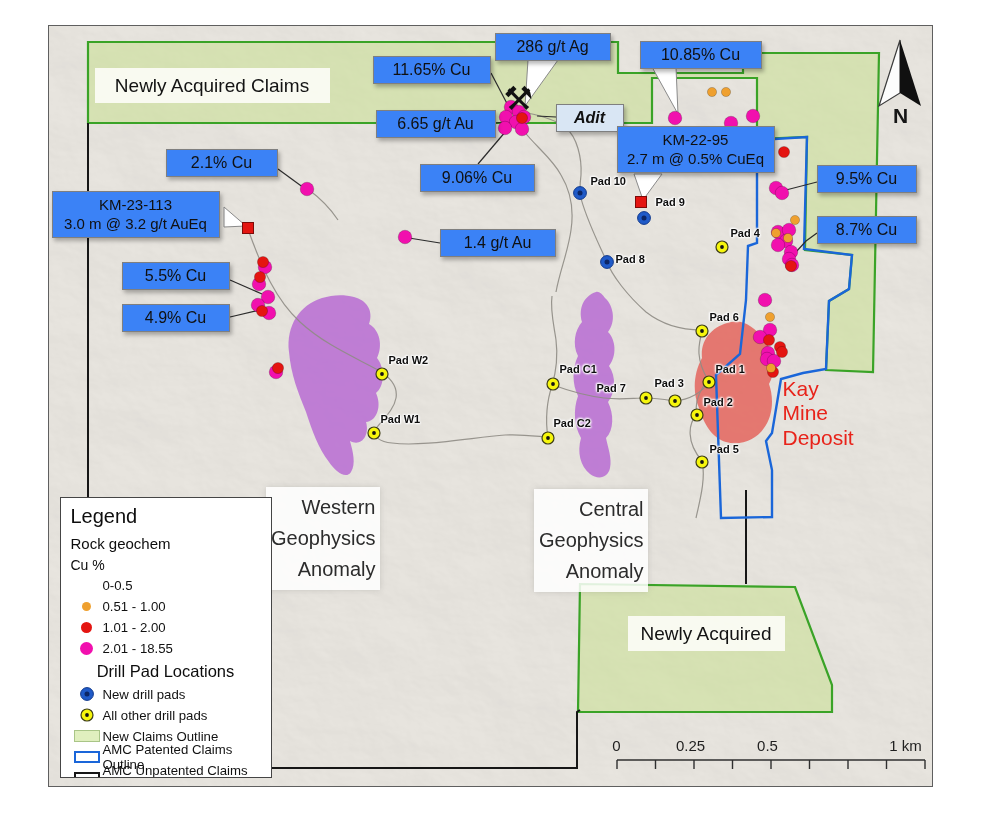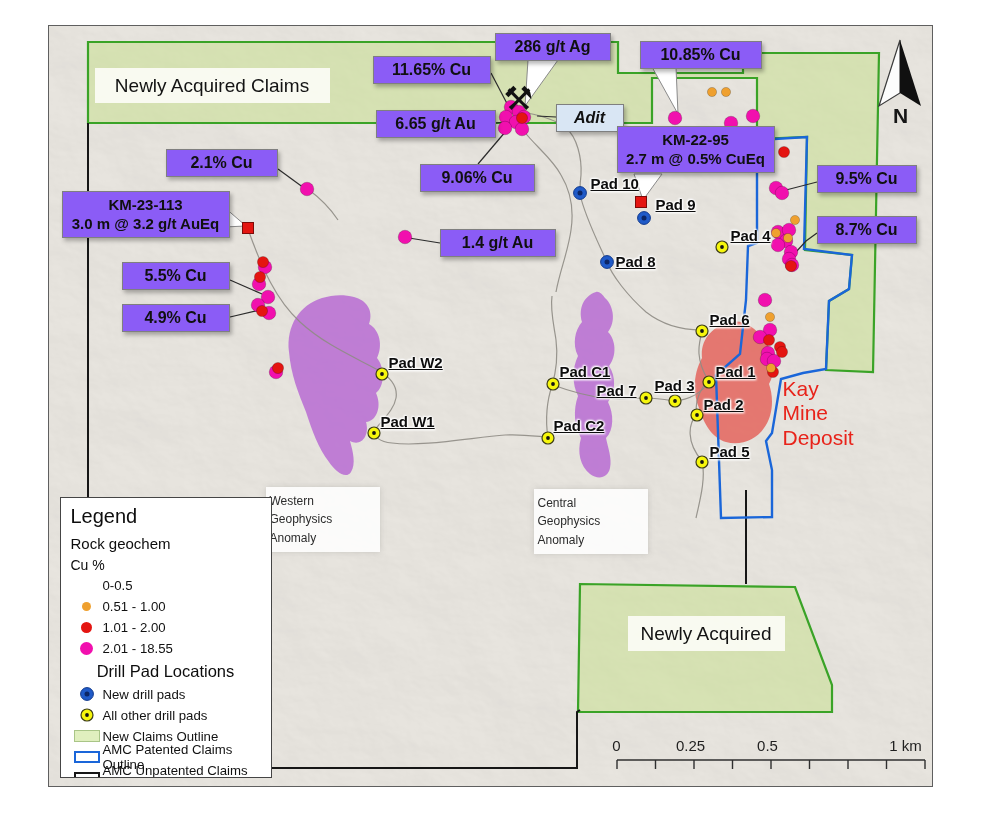--- a/index.html
+++ b/index.html
@@ -1,26 +1,26 @@
 <!DOCTYPE html>
 <html><head>
 <meta charset="utf-8">
 <style>
   html,body{margin:0;padding:0;overflow:hidden;background:#ffffff;}
   body{width:982px;height:818px;position:relative;font-family:"Liberation Sans",sans-serif;}
   #map-frame{position:absolute;left:48px;top:25px;width:883px;height:760px;border:1.5px solid #5f5f5f;overflow:hidden;background:#eae7e1;}
   #map-inner{position:absolute;left:-49.5px;top:-26.5px;width:982px;height:818px;}
   #map-svg{position:absolute;left:0;top:0;}
-  .callout{position:absolute;background:#8b5cf6;border:1px solid #7f7f7f;box-shadow:2px 3px 4px rgba(0,0,0,.28);
-    font-size:16px;color:#101010;text-align:center;padding:3px 4px;line-height:1.3;z-index:30;box-sizing:border-box;font-weight:bold;}
+  .callout{position:absolute;background:#3b82f6;border:1px solid #7f7f7f;box-shadow:2px 3px 4px rgba(0,0,0,.28);
+    font-size:16px;color:#101010;text-align:center;padding:3px 4px;line-height:1.3;z-index:30;box-sizing:border-box;}
   .callout.adit{background:#d9e6f4;font-style:italic;font-weight:700;}
   .callout.two{font-size:15px;}
-  .pad-label{position:absolute;font-size:15px;font-weight:700;color:#0d0d0d;white-space:nowrap;z-index:25;
-    text-shadow:0 0 2px #fff,0 0 2px #fff,0 0 3px #fff,1px 1px 2px #fff,-1px -1px 2px #fff;text-decoration:underline;}
-  .area-label{position:absolute;background:rgba(255,255,255,.85);color:#2c2c2c;text-align:left;font-size:12px;
+  .pad-label{position:absolute;font-size:11px;font-weight:700;color:#0d0d0d;white-space:nowrap;z-index:25;
+    text-shadow:0 0 2px #fff,0 0 2px #fff,0 0 3px #fff,1px 1px 2px #fff,-1px -1px 2px #fff;}
+  .area-label{position:absolute;background:rgba(255,255,255,.85);color:#2c2c2c;text-align:right;font-size:20px;
     line-height:1.55;padding:5px 4px;z-index:20;box-shadow:0 0 6px rgba(110,110,110,.25);box-sizing:border-box;}
   .claims-label{position:absolute;background:rgba(253,253,247,.9);color:#131313;text-align:center;font-size:19px;
     line-height:1.45;padding:4px 6px;z-index:20;box-sizing:border-box;}
   .kay-label{position:absolute;color:#e8231a;font-size:21px;font-weight:500;line-height:1.17;text-align:left;z-index:20;}
   #adit-symbol{position:absolute;left:504px;top:82px;font-size:33px;color:#111;z-index:28;line-height:1;}
   #north-n{position:absolute;left:886px;top:104px;width:30px;text-align:center;font-size:21px;font-weight:600;color:#161616;z-index:22;}
   .sb-label{position:absolute;top:737px;font-size:15px;color:#1f1f1f;transform:translateX(-50%);z-index:22;}
   #legend{position:absolute;left:60px;top:497px;width:212px;height:281px;box-sizing:border-box;background:#ffffff;
     border:1.2px solid #454545;padding:7px 10px 6px 10px;z-index:40;overflow:hidden;}
   #legend h1{margin:0 0 7px 0;font-size:20px;font-weight:400;color:#0d0d0d;}
@@ -277,21 +277,21 @@
         <div class="callout" style="left: 420px; top: 164px; width: 115px;">
           <div>9.06% Cu</div>
         </div>
         <div class="callout two" style="left: 617px; top: 126px; width: 158px;">
           <div>KM-22-95</div>
           <div>2.7 m @ 0.5% CuEq</div>
         </div>
         <div class="callout" style="left: 166px; top: 149px; width: 112px;">
           <div>2.1% Cu</div>
         </div>
-        <div class="callout two" style="left: 62px; top: 191px; width: 168px;">
+        <div class="callout two" style="left: 52px; top: 191px; width: 168px;">
           <div>KM-23-113</div>
           <div>3.0 m @ 3.2 g/t AuEq</div>
         </div>
         <div class="callout" style="left: 440px; top: 229px; width: 116px;">
           <div>1.4 g/t Au</div>
         </div>
         <div class="callout" style="left: 122px; top: 262px; width: 108px;">
           <div>5.5% Cu</div>
         </div>
         <div class="callout" style="left: 122px; top: 304px; width: 108px;">

